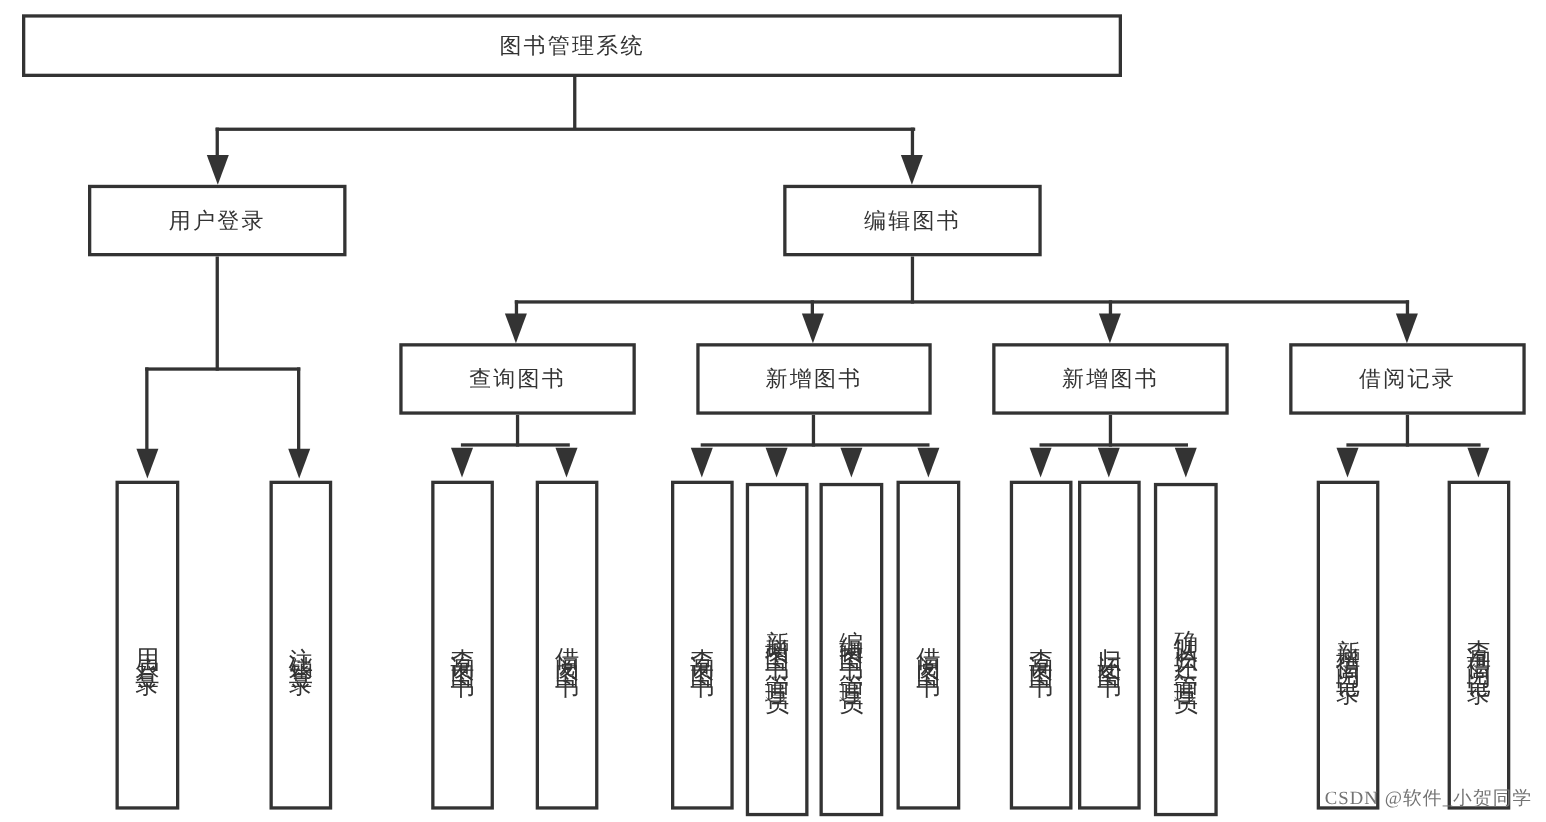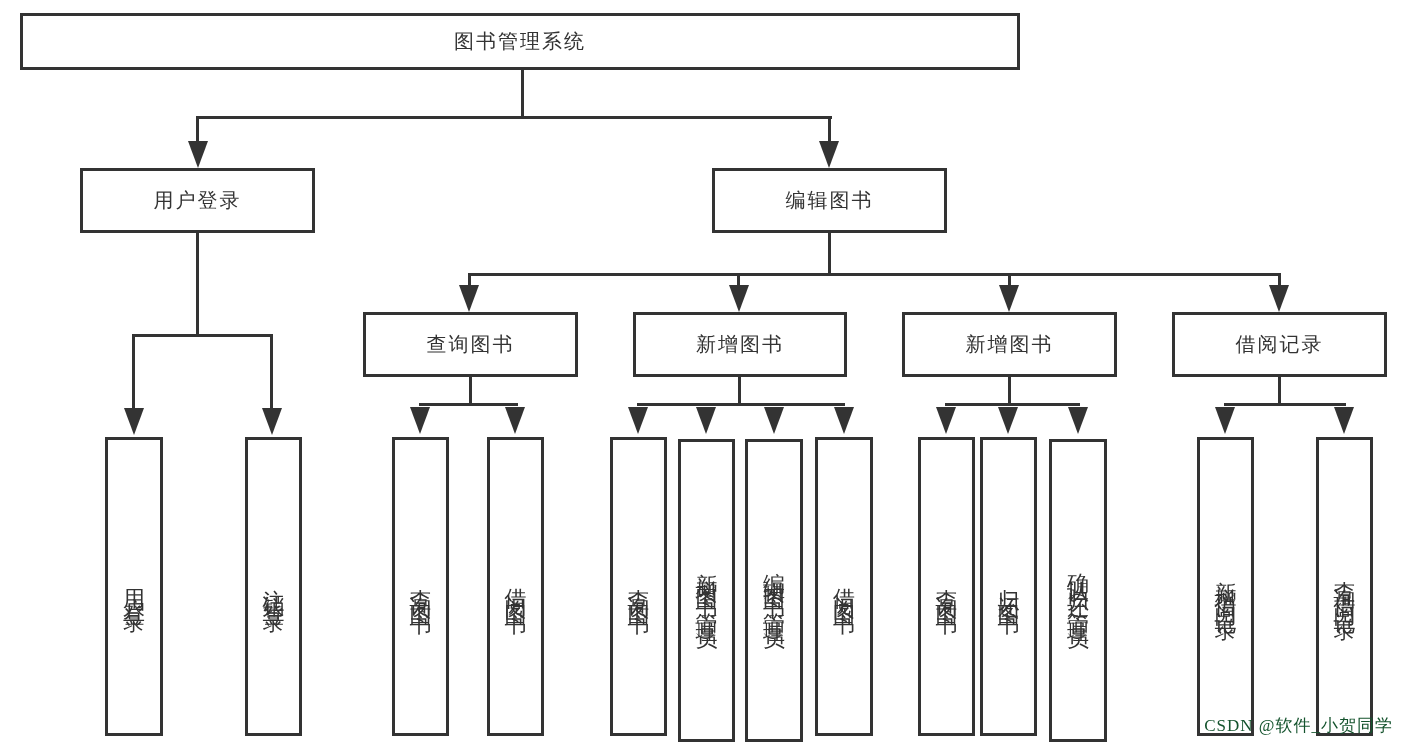--- a/index.html
+++ b/index.html
@@ -21,21 +21,21 @@
   }
   .vl{position:absolute;width:3px;background:#333333;z-index:1;}
   .hl{position:absolute;height:3px;background:#333333;z-index:1;}
   .ar{
     position:absolute;width:0;height:0;z-index:1;
     border-left:10px solid transparent;border-right:10px solid transparent;
     border-top:27px solid #333333;
   }
   .watermark{
     position:absolute;right:12px;top:714px;z-index:5;
-    font-size:17px;color:#14532d;letter-spacing:1px;white-space:nowrap;
+    font-size:17px;color:#737373;letter-spacing:1px;white-space:nowrap;
   }
 </style>
 </head>
 <body>
 
 <div class="canvas">
 
   <div class="vl" style="left:521px;top:70px;height:47px"></div>
   <div class="hl" style="left:196px;top:116px;width:636px"></div>
   <div class="vl" style="left:196px;top:116px;height:29px"></div>

